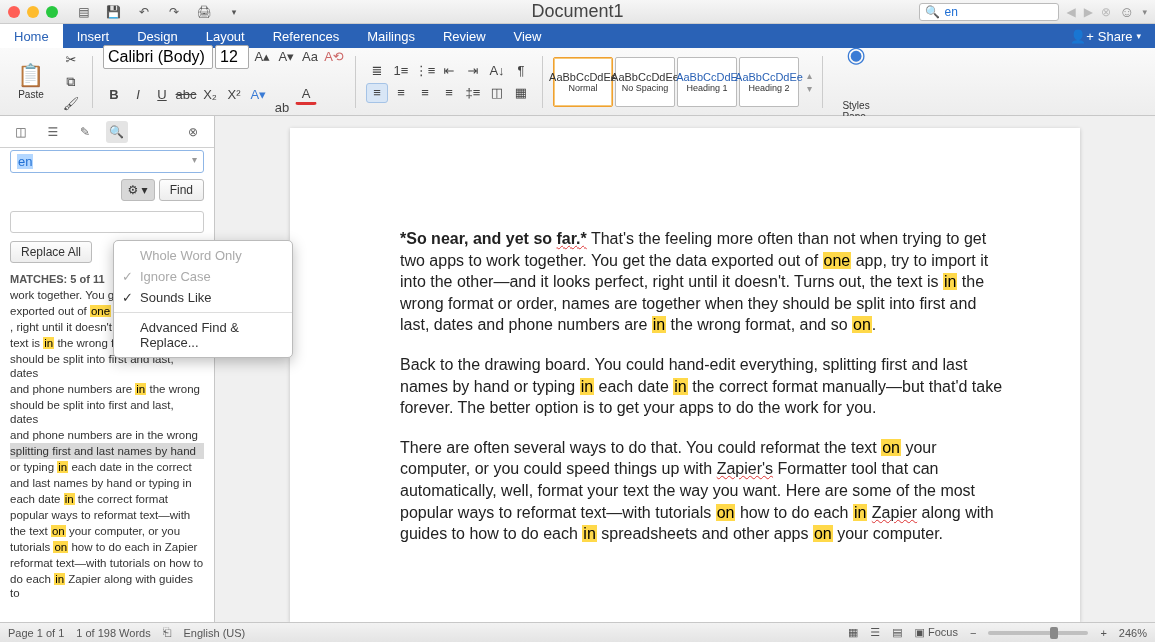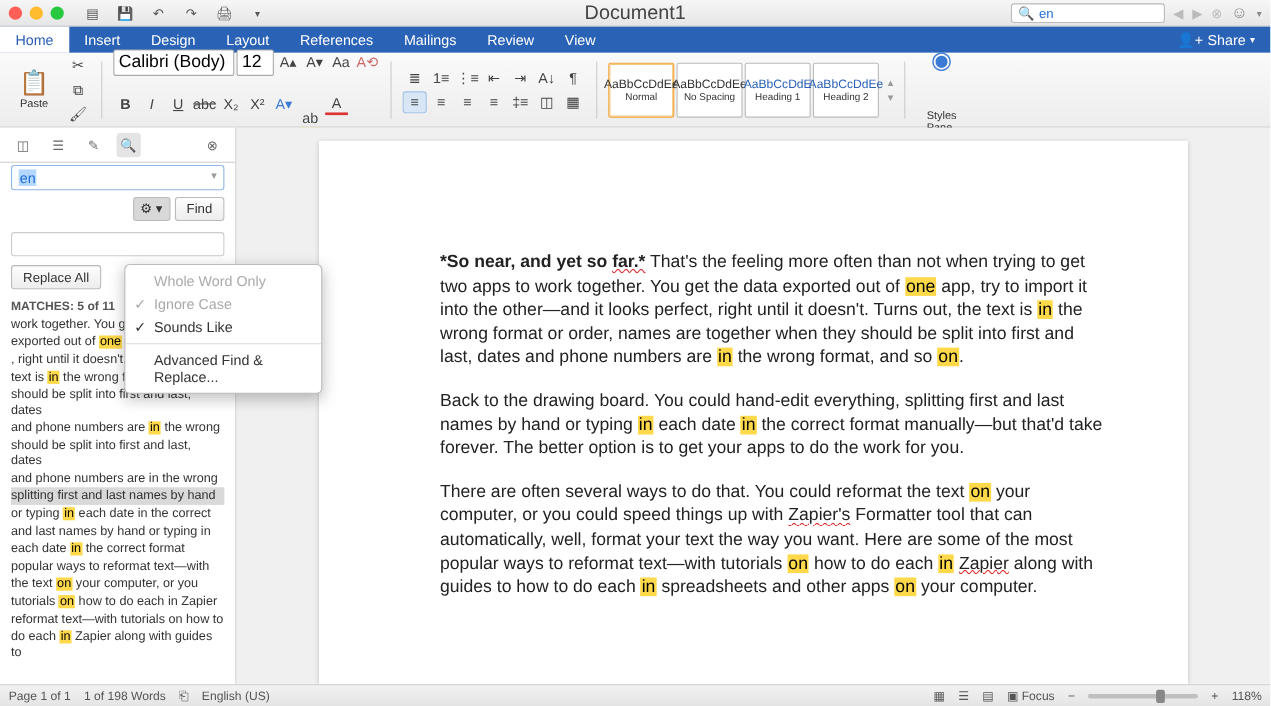--- a/index.html
+++ b/index.html
@@ -287,14 +287,14 @@
   <span class="spacer"></span>
   <span>▦</span>
   <span>☰</span>
   <span>▤</span>
   <span>▣ <span>Focus</span></span>
   <span>−</span>
   <div class="zoom-track">
       <div class="zoom-thumb"></div>
     </div>
   <span>+</span>
-  <span>118%</span>
+  <span>246%</span>
 </div>
 
 </body></html>

